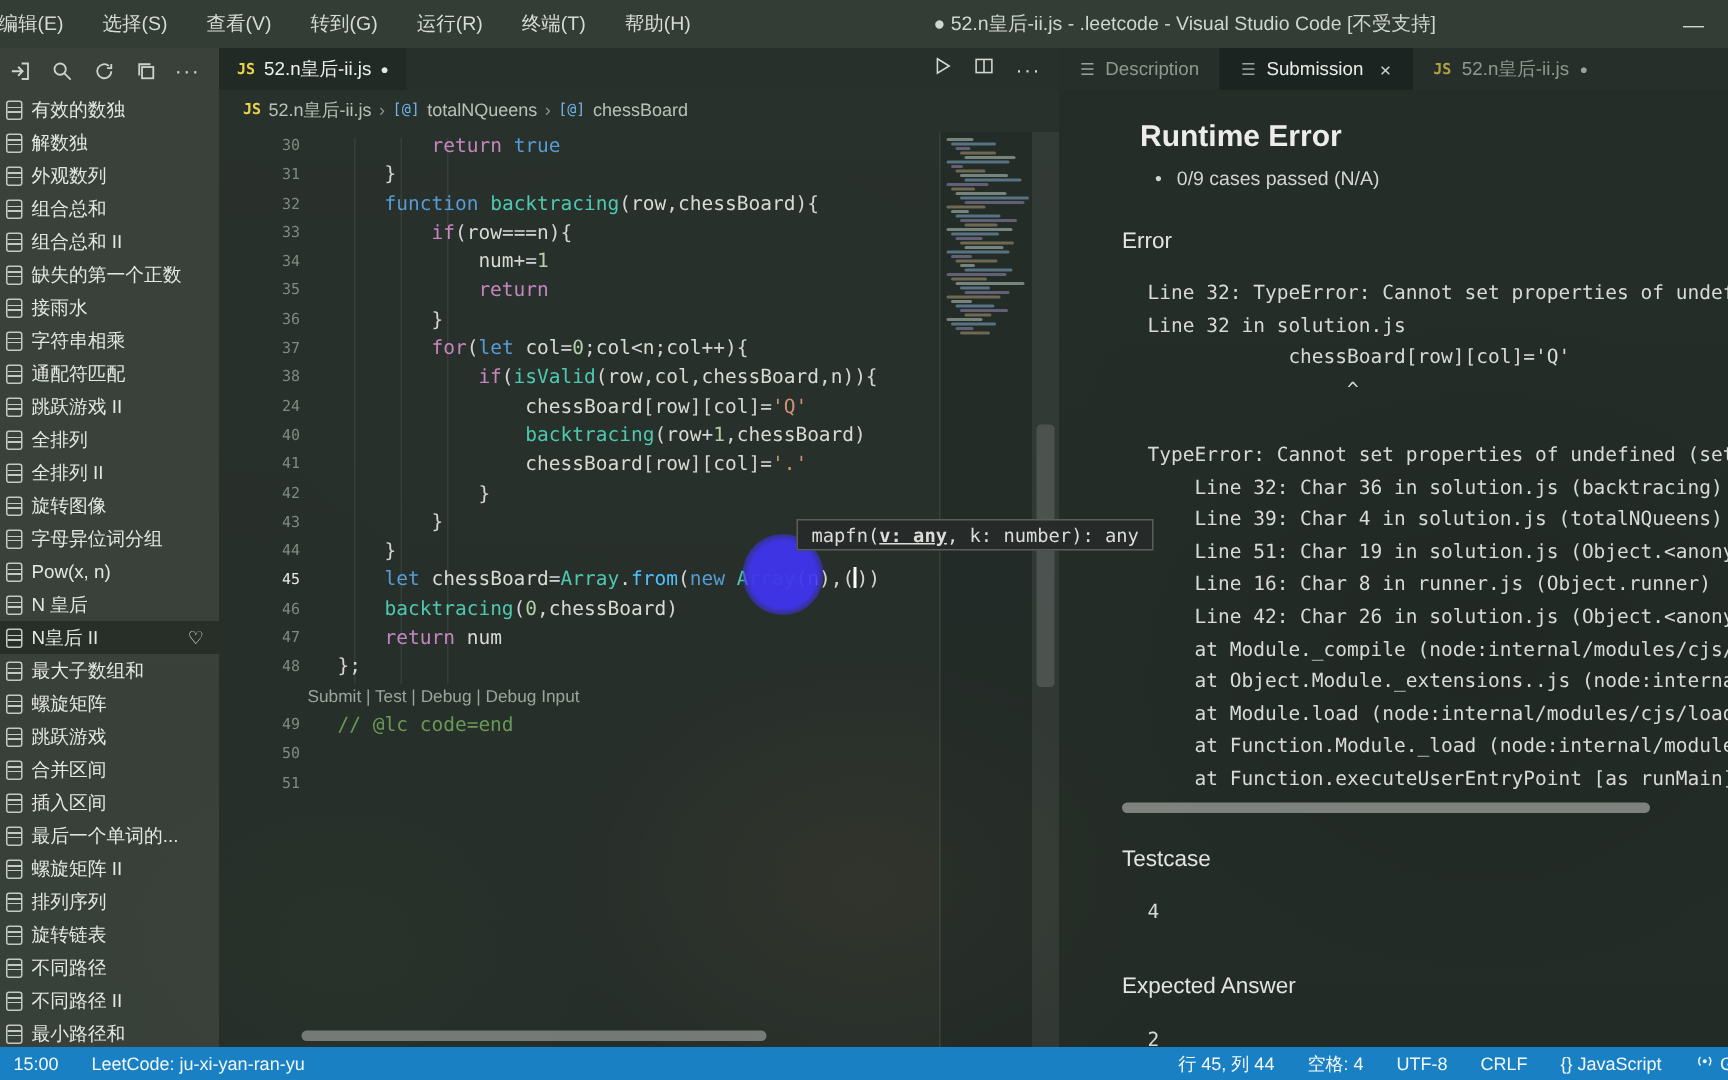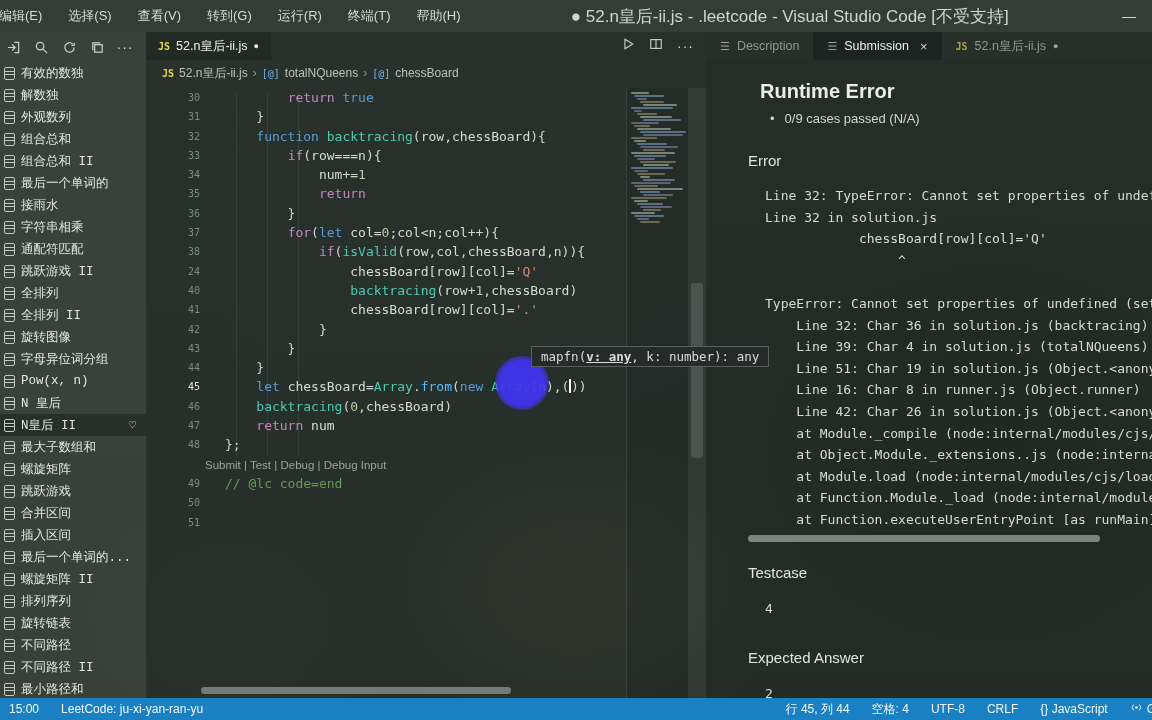--- a/index.html
+++ b/index.html
@@ -9,32 +9,32 @@
       radial-gradient(300px 220px at 50% 82%, rgba(165,128,86,.55), transparent 70%),
       radial-gradient(360px 300px at 86% 60%, rgba(20,26,22,.85), transparent 72%),
       radial-gradient(260px 200px at 20% 88%, rgba(84,106,66,.45), transparent 70%),
       radial-gradient(500px 300px at 40% 30%, rgba(70,82,72,.5), transparent 75%),
       linear-gradient(#4a5449,#39433c);}
   
   .titlebar{position:absolute;left:0;top:0;width:100%;height:32px;background:rgba(49,58,52,.93);
     display:flex;align-items:center;font-size:13px;color:#d6dcd5;gap:14px;}
   .menus{display:flex;margin-left:-14px;flex:0 0 auto;}
   .menu-item{padding:0 13px;height:32px;line-height:32px;cursor:default;}
-  .win-title{flex:1;text-align:center;color:#cfd6ce;font-size:17px;
+  .win-title{flex:1;text-align:center;color:#cfd6ce;font-size:13px;
     white-space:nowrap;overflow:hidden;}
   .win-min{width:46px;text-align:center;color:#cfd6ce;font-size:14px;}
   
   .main{position:absolute;left:0;top:32px;right:0;bottom:22px;display:flex;}
   
   .sidebar{width:146px;background:rgba(56,64,57,.92);overflow:hidden;flex:0 0 auto;}
   .sb-toolbar{height:30px;display:flex;align-items:center;gap:6px;padding:0 2px;}
   .sb-tool{width:22px;height:22px;display:flex;align-items:center;justify-content:center;color:#ccd3cb;}
   .sb-tool svg{stroke:#ccd3cb;fill:none;stroke-width:1.3;}
   .sb-list{font-size:12.5px;color:#e3e8e1;}
-  .sb-item{height:22px;display:flex;align-items:center;padding-left:4px;white-space:nowrap;font-family:Liberation Mono, monospace;}
+  .sb-item{height:22px;display:flex;align-items:center;padding-left:4px;white-space:nowrap;}
   .sb-item .doc-icon{width:9px;height:11px;border:1px solid #c2cac1;border-radius:2px;margin-right:6px;flex:0 0 auto;
     background:linear-gradient(transparent 3px,#c2cac1 3px,#c2cac1 4px,transparent 4px,transparent 6px,#c2cac1 6px,#c2cac1 7px,transparent 7px);}
   .sb-item.selected{background:rgba(20,24,20,.45);}
   .sb-item .heart{margin-left:auto;margin-right:10px;color:#e6e6e6;font-size:12px;}
   
   .editor{position:relative;width:560px;flex:0 0 auto;background:rgba(34,42,38,.82);overflow:hidden;}
   .tabbar{height:28px;background:rgba(40,48,43,.75);display:flex;align-items:stretch;}
   .ed-tab{display:flex;align-items:center;gap:6px;padding:0 12px;background:rgba(30,38,34,.6);
     font-size:12.5px;color:#eef2ec;}
   .js-badge{color:var(--js-yellow);font-weight:bold;font-size:10px;font-family:"DejaVu Sans Mono",monospace;}
@@ -165,21 +165,21 @@
           <div class="sb-item">
             <span class="doc-icon"></span>
             <span>组合总和</span>
           </div>
           <div class="sb-item">
             <span class="doc-icon"></span>
             <span>组合总和 II</span>
           </div>
           <div class="sb-item">
             <span class="doc-icon"></span>
-            <span>最后一个单词的</span>
+            <span>缺失的第一个正数</span>
           </div>
           <div class="sb-item">
             <span class="doc-icon"></span>
             <span>接雨水</span>
           </div>
           <div class="sb-item">
             <span class="doc-icon"></span>
             <span>字符串相乘</span>
           </div>
           <div class="sb-item">

